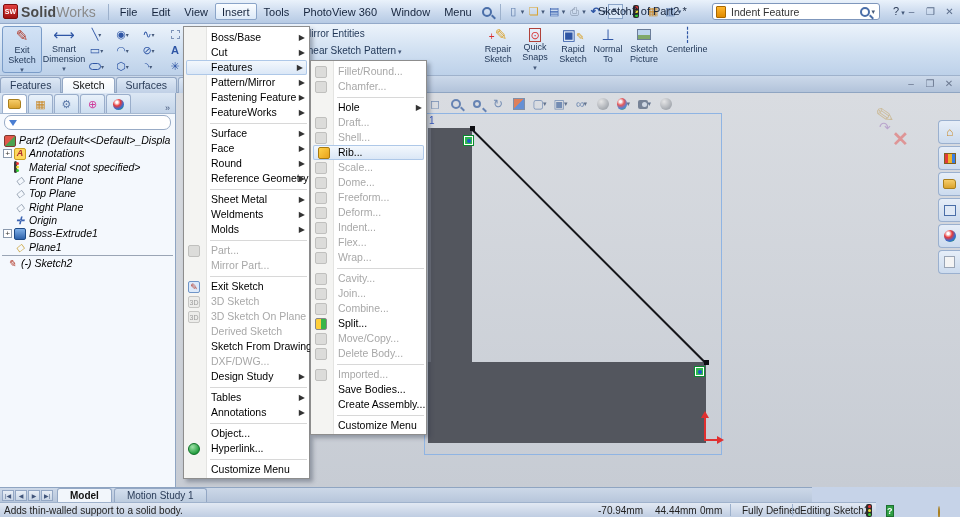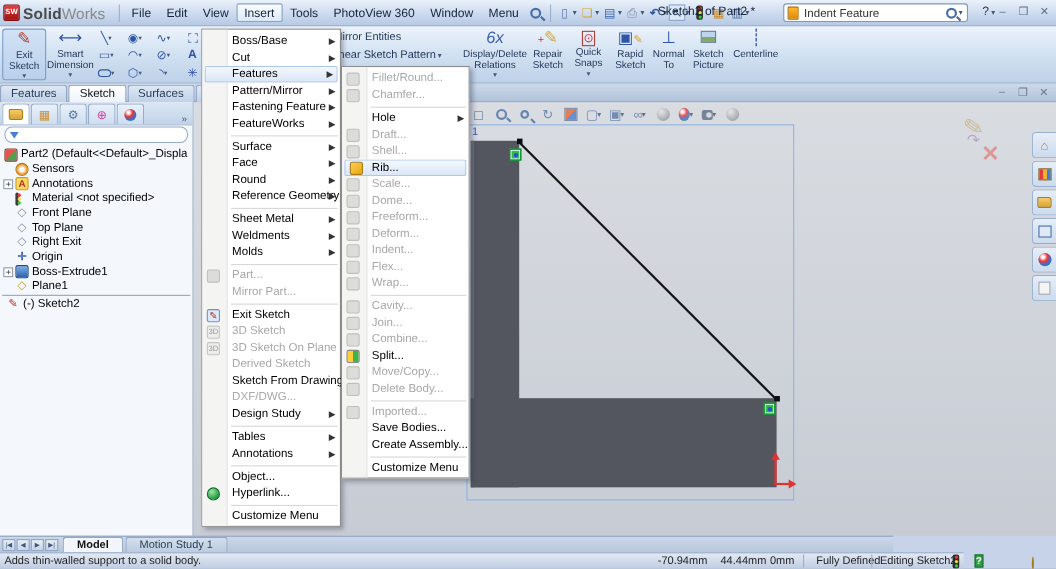--- a/index.html
+++ b/index.html
@@ -57,21 +57,21 @@
   
   .leftpanel{position:absolute;left:0;top:93px;width:176px;height:394px;background:#f4f8fd;border-right:1px solid #8fa5c2;overflow:hidden;}
   .paneltabs{height:21px;background:linear-gradient(#dce7f4,#c2d3e8);border-bottom:1px solid #a5b8d0;display:flex;align-items:flex-end;padding-left:2px;}
   .ptab{width:25px;height:19px;border:1px solid #9aaecb;border-bottom:none;border-radius:3px 3px 0 0;background:linear-gradient(#e9f1fa,#cddef0);
     display:flex;align-items:center;justify-content:center;margin-right:1px;font-size:11px;}
   .ptab.active{background:#fff;}
   .ptab-more{margin-left:auto;padding-right:5px;font-size:9px;color:#41557a;}
   .filterrow{height:17px;padding:1px 4px;}
   .filterbox{height:15px;background:#fff;border:1px solid #98abc6;border-radius:7px;display:flex;align-items:center;padding-left:4px;}
   .funnel{width:0;height:0;border-left:4px solid transparent;border-right:4px solid transparent;border-top:6px solid #4a7ed2;}
-  .tree{padding:3px 0 0 0;white-space:nowrap;}
+  .tree{padding:3px 0 0 0;white-space:nowrap;font-style:italic;}
   .trow{height:13.3px;line-height:13px;font-size:10.5px;color:#000;display:flex;align-items:center;}
   .texp{width:9px;height:9px;border:1px solid #8a99ad;background:#fff;color:#333;font-size:8px;line-height:7px;text-align:center;margin:0 2px 0 3px;}
   .tnoexp{width:14px;}
   .ticn{width:12px;height:12px;margin-right:3px;display:inline-flex;align-items:center;justify-content:center;font-size:10px;flex:none;}
   .i-part{background:linear-gradient(135deg,#e2574a 45%,#4aa34f 55%);border-radius:2px;border:1px solid #7d3a30;}
   .i-sensors{background:radial-gradient(circle at 50% 50%,#fff 25%,#f2a43a 60%);border-radius:50%;border:1px solid #b87718;}
   .i-ann{background:#ffd95e;border:1px solid #c9a122;color:#b03030;font-weight:bold;font-size:9px;border-radius:2px;}
   .i-mat{position:relative;width:6px;background:#3a3a3a;border-radius:2px;height:12px;margin-right:9px;}
   .i-mat::after{content:"";position:absolute;left:1.5px;top:1px;width:3px;height:3px;border-radius:50%;background:#e33;box-shadow:0 3.5px 0 #ed3,0 7px 0 #3c3;}
   .i-plane{color:#8a97a8;font-size:11px;}
@@ -232,25 +232,20 @@
       <span class="gcell">
           <span class="pillbox"></span>
           <span class="tdrop">▾</span>
         </span>
       <span class="gcell">⬡<span class="tdrop">▾</span></span>
       <span class="gcell">◝<span class="tdrop">▾</span></span>
       <span class="gcell">✳</span>
     </div>
     <span class="ghost-label" style="left:303px;top:4px;">Mirror Entities</span>
     <span class="ghost-label" style="left:300px;top:21px;"><span>Linear Sketch Pattern</span> <span class="tdrop">▾</span></span>
-    <div class="bigbtn" style="left:422px;width:56px;">
-      <span class="bicon" style="color:#3a62b0;font-style:italic;">6x</span>
-      <span>Display/Delete Relations</span>
-      <span class="caret">▼</span>
-    </div>
     <div class="bigbtn" style="left:480px;width:36px;">
       <span class="bicon"><span style="color:#d92f2f;font-size:10px;">+</span><span style="color:#d9a32e;">✎</span></span>
       <span>Repair Sketch</span>
     </div>
     <div class="bigbtn" style="left:518px;width:34px;">
       <span class="bicon" style="color:#d92f2f;border:1px solid #b0413a;height:14px;line-height:12px;font-size:11px;margin-top:2px;">⊙</span>
       <span>Quick Snaps</span>
       <span class="caret">▼</span>
     </div>
     <div class="bigbtn" style="left:556px;width:34px;">
@@ -304,25 +299,20 @@
           <span class="funnel"></span>
         </div>
     </div>
     <div class="tree">
       <div class="trow">
           <span class="tnoexp" style="width:4px;"></span>
           <span class="ticn i-part"></span>
           <span>Part2  (Default&lt;&lt;Default&gt;_Displa</span>
         </div>
       <div class="trow">
-          <span class="tnoexp"></span>
-          <span class="ticn i-sensors"></span>
-          <span>Sensors</span>
-        </div>
-      <div class="trow">
           <span class="texp">+</span>
           <span class="ticn i-ann">A</span>
           <span>Annotations</span>
         </div>
       <div class="trow">
           <span class="tnoexp"></span>
           <span class="ticn">
             <span class="i-mat"></span>
           </span>
           <span>Material &lt;not specified&gt;</span>
@@ -333,21 +323,21 @@
           <span>Front Plane</span>
         </div>
       <div class="trow">
           <span class="tnoexp"></span>
           <span class="ticn i-plane">◇</span>
           <span>Top Plane</span>
         </div>
       <div class="trow">
           <span class="tnoexp"></span>
           <span class="ticn i-plane">◇</span>
-          <span>Right Exit</span>
+          <span>Right Plane</span>
         </div>
       <div class="trow">
           <span class="tnoexp"></span>
           <span class="ticn i-origin">✛</span>
           <span>Origin</span>
         </div>
       <div class="trow">
           <span class="texp">+</span>
           <span class="ticn i-extrude"></span>
           <span>Boss-Extrude1</span>

